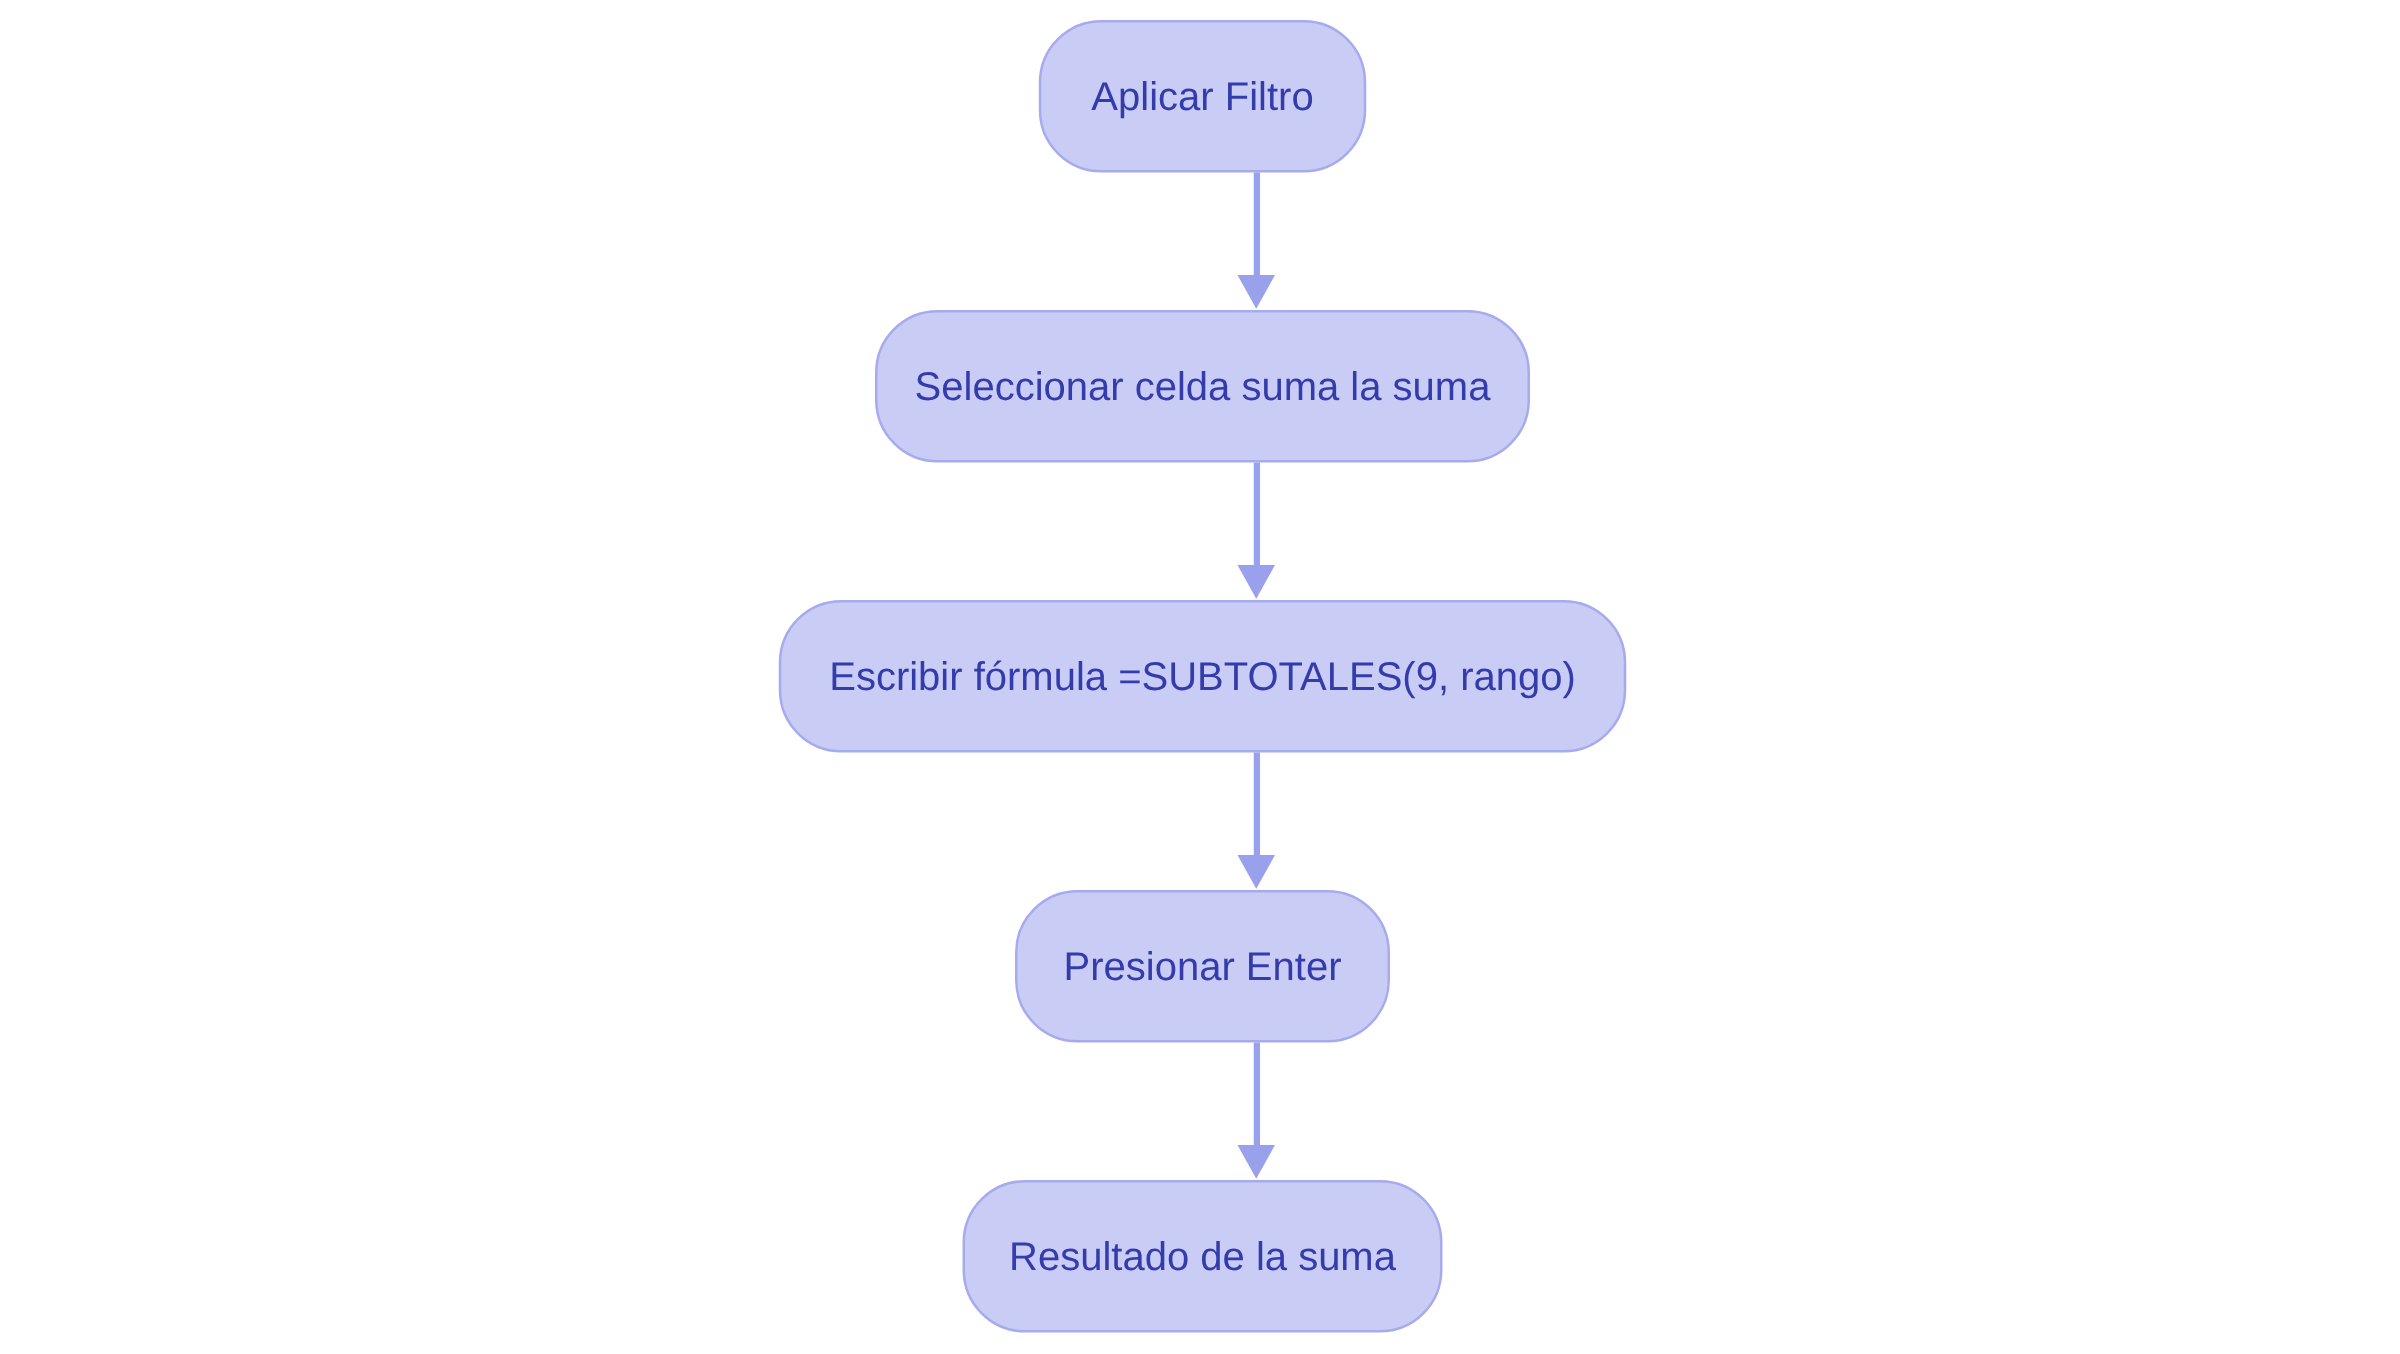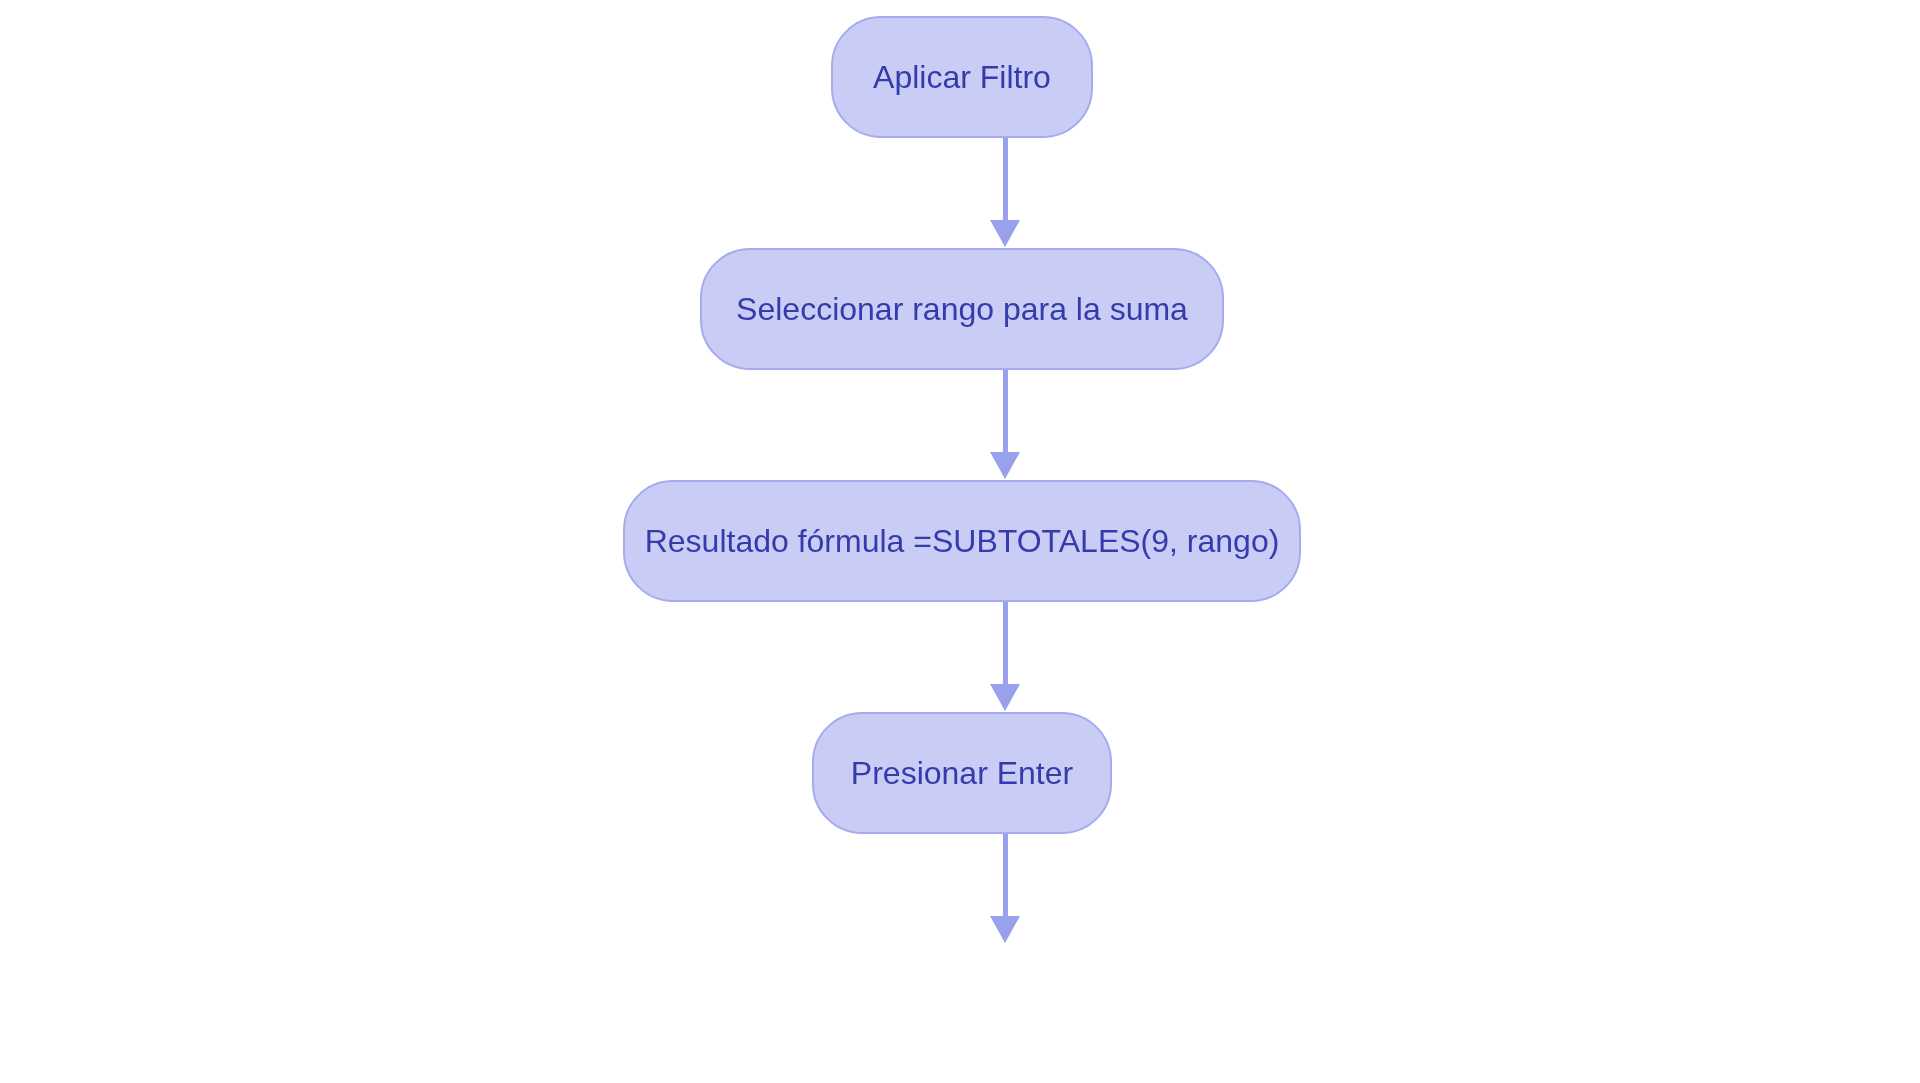--- a/index.html
+++ b/index.html
@@ -70,40 +70,43 @@
   <div class="node node-1">
     <span class="node-label">Aplicar Filtro</span>
   </div>
 
   <div class="edge edge-1">
     <div class="stem"></div>
     <div class="head"></div>
   </div>
 
   <div class="node node-2">
-    <span class="node-label">Seleccionar rango para la suma</span>
+    <span class="node-label">Seleccionar celda suma la suma</span>
   </div>
 
   <div class="edge edge-2">
     <div class="stem"></div>
     <div class="head"></div>
   </div>
 
   <div class="node node-3">
-    <span class="node-label">Resultado fórmula =SUBTOTALES(9, rango)</span>
+    <span class="node-label">Escribir fórmula =SUBTOTALES(9, rango)</span>
   </div>
 
   <div class="edge edge-3">
     <div class="stem"></div>
     <div class="head"></div>
   </div>
 
   <div class="node node-4">
     <span class="node-label">Presionar Enter</span>
   </div>
 
   <div class="edge edge-4">
     <div class="stem"></div>
     <div class="head"></div>
   </div>
 
+  <div class="node node-5">
+    <span class="node-label">Resultado de la suma</span>
+  </div>
 
 </div>
 
 </body></html>

